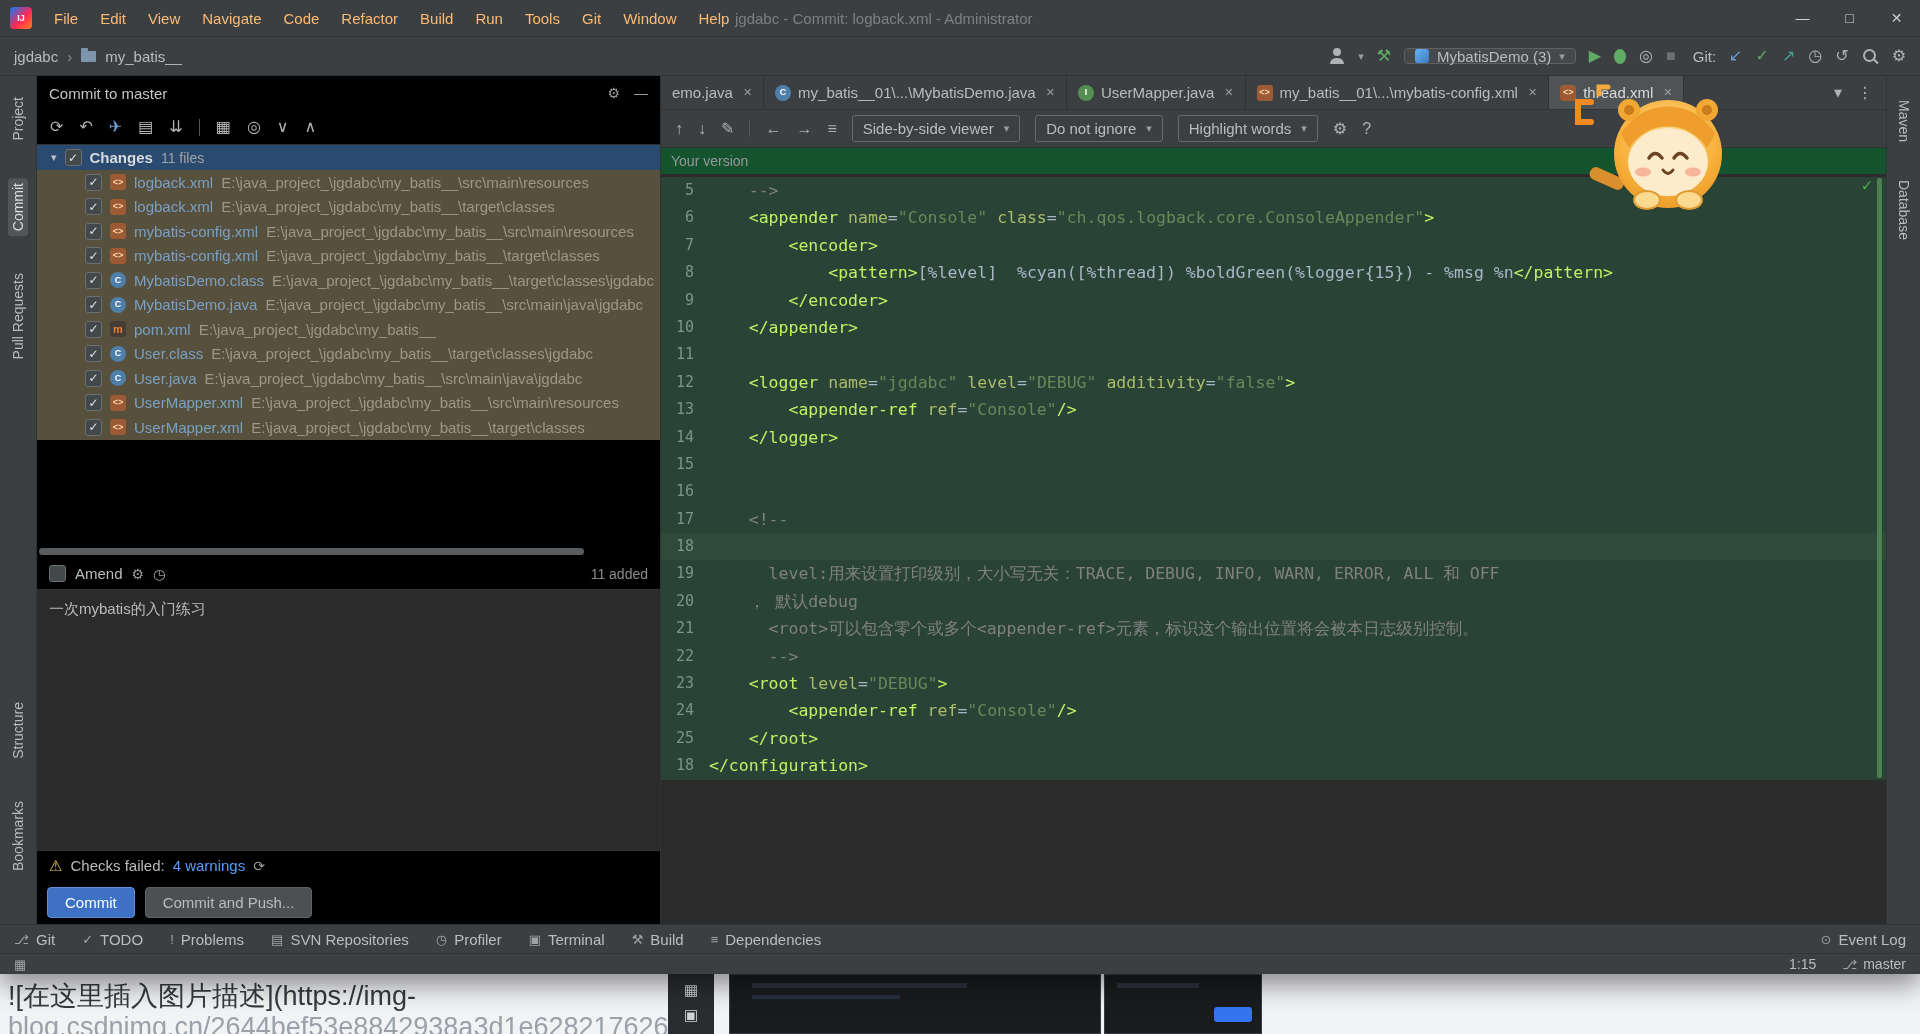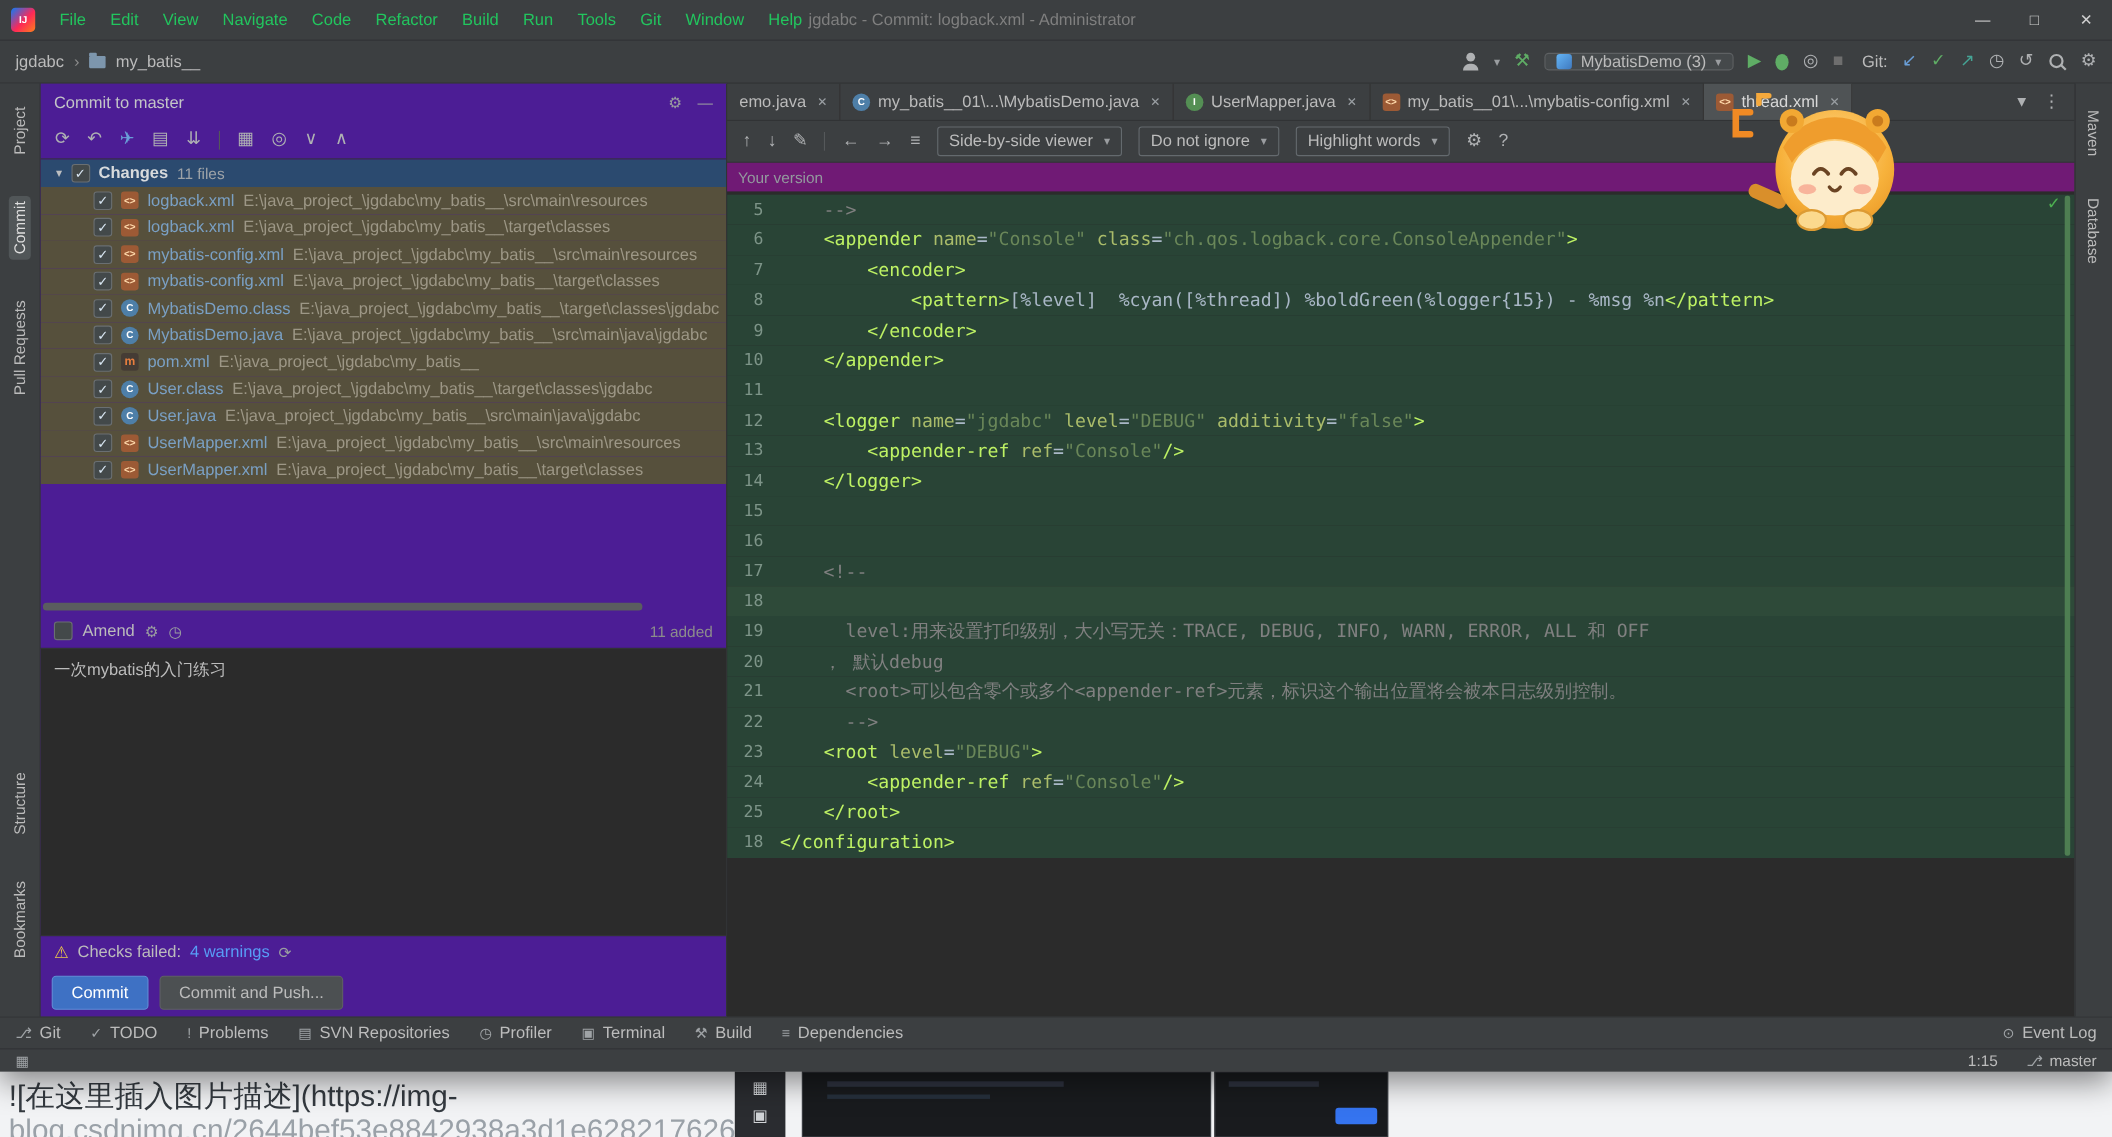--- a/index.html
+++ b/index.html
@@ -26,21 +26,21 @@
   .ide { position:absolute; left:0; top:0; width:1920px; height:974px; background:#3c3f41;
     box-shadow:0 10px 26px rgba(0,0,0,.45); color:#bbbbbb; }
 
   
   .titlebar { height:37px; display:flex; align-items:center; padding-left:10px; background:#3c3f41;
     border-bottom:1px solid #313335; position:relative; }
   .logo { width:22px; height:22px; border-radius:4px; flex:0 0 auto;
     background:linear-gradient(135deg,#0a7cfa 0%,#fe2857 55%,#fc801d 100%);
     color:#fff; font-size:9px; font-weight:bold; display:flex; align-items:center; justify-content:center; margin-right:12px; }
   .menubar { display:flex; gap:2px; }
-  .menu-item { padding:4px 10px; color:#22c55e; font-size:15px; }
+  .menu-item { padding:4px 10px; color:#fdba74; font-size:15px; }
   .win-title { position:absolute; left:735px; color:#7f7f7f; font-size:15px; white-space:nowrap; }
   .win-controls { margin-left:auto; display:flex; height:100%; }
   .wc { width:47px; display:flex; align-items:center; justify-content:center; color:#cfcfcf; font-size:14px; }
 
   
   .toolbar { height:39px; display:flex; align-items:center; background:#3c3f41; border-bottom:1px solid #313335; padding:0 14px; }
   .breadcrumb { display:flex; align-items:center; gap:9px; font-size:15px; color:#bbb; }
   .bc-sep { color:#8c8c8c; }
   .folder-icon { width:15px; height:11px; background:#7d96ad; border-radius:1px; position:relative; display:inline-block; }
   .folder-icon::before { content:""; position:absolute; top:-3px; left:0; width:7px; height:3px; background:#7d96ad; border-radius:1px 1px 0 0; }
@@ -69,21 +69,21 @@
 
   .stripe-left { width:37px; background:#3c3f41; border-right:1px solid #313335; display:flex; flex-direction:column;
     justify-content:space-between; padding:16px 0 48px; }
   .stripe-top,.stripe-bottom { display:flex; flex-direction:column; align-items:center; gap:32px; }
   .vlabel { writing-mode:vertical-rl; transform:rotate(180deg); color:#bbb; font-size:14px; padding:5px 2px; border-radius:4px; }
   .vlabel.active { background:#515658; color:#ddd; }
   .stripe-right { width:34px; background:#3c3f41; border-left:1px solid #313335; padding-top:24px; }
   .vlabel-r { writing-mode:vertical-rl; color:#bbb; font-size:14px; display:block; margin:0 auto 38px; }
 
   
-  .commit-panel { width:624px; background:#4c1d95; border-right:1px solid #313335; display:flex; flex-direction:column; }
+  .commit-panel { width:624px; background:#000000; border-right:1px solid #313335; display:flex; flex-direction:column; }
   .cp-header { height:34px; display:flex; align-items:center; padding:0 12px; gap:14px; }
   .cp-title { color:#c3c5c7; font-size:15px; flex:1; }
   .cp-toolbar { height:35px; display:flex; align-items:center; gap:16px; padding:0 13px; border-bottom:1px solid #313335; }
   .csep { width:1px; height:17px; background:#55585a; }
   .cp-tree { position:relative; height:413px; overflow:hidden; }
   .changes-row { height:25px; background:#2b4a6f; display:flex; align-items:center; gap:8px; padding-left:14px; font-size:15px; }
   .chev { color:#bcbec0; font-size:11px; }
   .changes-label { color:#d8dadc; font-weight:bold; }
   .changes-count { color:#9ea3a8; font-size:14px; }
   .file-row { height:24.5px; background:#56503c; display:flex; align-items:center; gap:8px; padding-left:48px;
@@ -121,21 +121,21 @@
   .tabs { display:flex; flex:1; overflow:hidden; }
   .tab { display:flex; align-items:center; gap:7px; padding:0 11px; border-right:1px solid #323232;
     color:#bbb; font-size:15px; white-space:nowrap; }
   .tab.active { background:#4f5355; color:#d8d8d8; }
   .tab-close { color:#9a9fa3; font-size:11px; margin-left:3px; }
   .tabs-right { display:flex; align-items:center; gap:15px; padding:0 13px; }
   .diff-toolbar { height:38px; background:#3c3f41; border-bottom:1px solid #313335; display:flex; align-items:center;
     gap:15px; padding:0 14px; }
   .combo { display:flex; align-items:center; gap:10px; height:27px; border:1px solid #646a6e; border-radius:3px;
     padding:0 10px; color:#bcbcbc; font-size:15px; white-space:nowrap; }
-  .version-row { height:26px; background:#701a75; color:#93999e; font-size:14px; display:flex; align-items:center;
+  .version-row { height:26px; background:#14532d; color:#93999e; font-size:14px; display:flex; align-items:center;
     padding-left:10px; }
   .code-wrap { flex:1; position:relative; overflow:hidden; font-family:"DejaVu Sans Mono","Liberation Mono",monospace; }
   .code-area { padding-top:3px; }
   .code-line { display:flex; height:27.4px; background:#294436; }
   .code-line.caret-line { background:#2e4a39; }
   .lnum { flex:0 0 48px; text-align:right; padding-right:15px; color:#7d9488; font-size:15px; line-height:27.4px; }
   .ltext { white-space:pre; font-size:16.5px; line-height:27.4px; color:#a9b7c6; }
   .tok-tag { color:#bef264; } .tok-attr { color:#aabc6a; } .tok-val { color:#6a8759; }
   .tok-comment { color:#808080; } .tok-plain { color:#a9b7c6; }
   .ok-check { position:absolute; top:1px; right:14px; color:#4db051; font-size:17px; font-weight:bold; }

